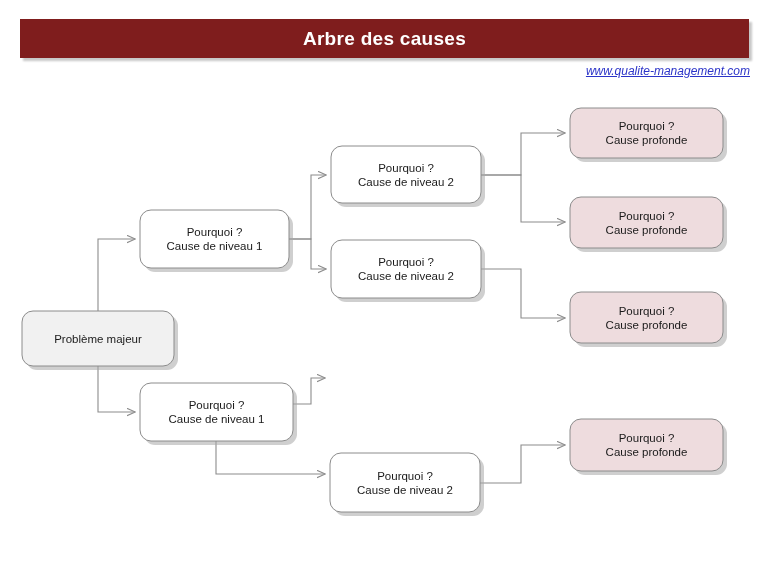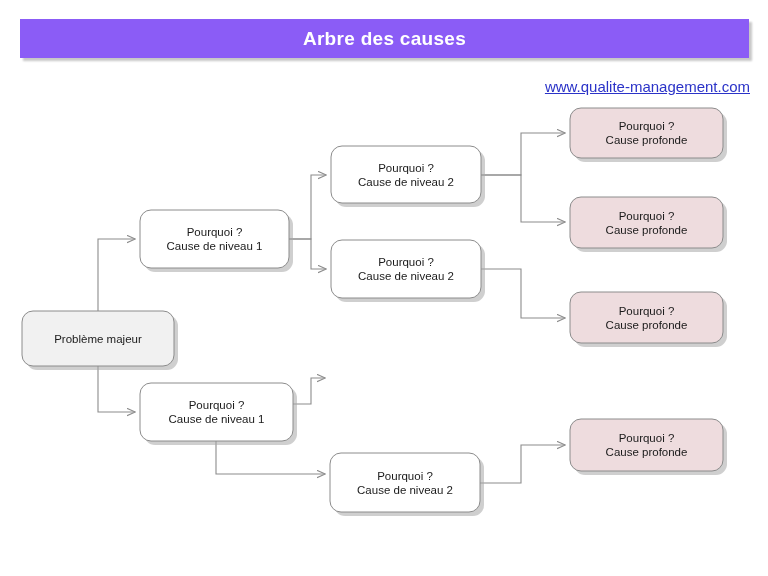--- a/index.html
+++ b/index.html
@@ -22,43 +22,44 @@
     background: #ffffff;
   }
 
   
   .header-bar {
     position: absolute;
     left: 20px;
     top: 19px;
     width: 729px;
     height: 39px;
-    background: #8b5cf6;
+    background: #7f1d1d;
     box-shadow: 3px 3px 2px rgba(0,0,0,0.22);
     display: flex;
     align-items: center;
     justify-content: center;
   }
   .header-title {
     color: #ffffff;
     font-size: 19px;
     font-weight: bold;
     letter-spacing: 0.3px;
     font-family: "Liberation Sans", sans-serif;
   }
 
   .site-link {
     position: absolute;
     right: 18px;
-    top: 78px;
-    font-size: 15px;
+    top: 64px;
+    font-size: 12px;
     color: #2b33c8;
     text-decoration: underline;
     font-family: "Liberation Sans", sans-serif;
     cursor: pointer;
+    font-style: italic;
   }
 
   
   #diagram {
     position: absolute;
     left: 0;
     top: 0;
     width: 768px;
     height: 576px;
   }

